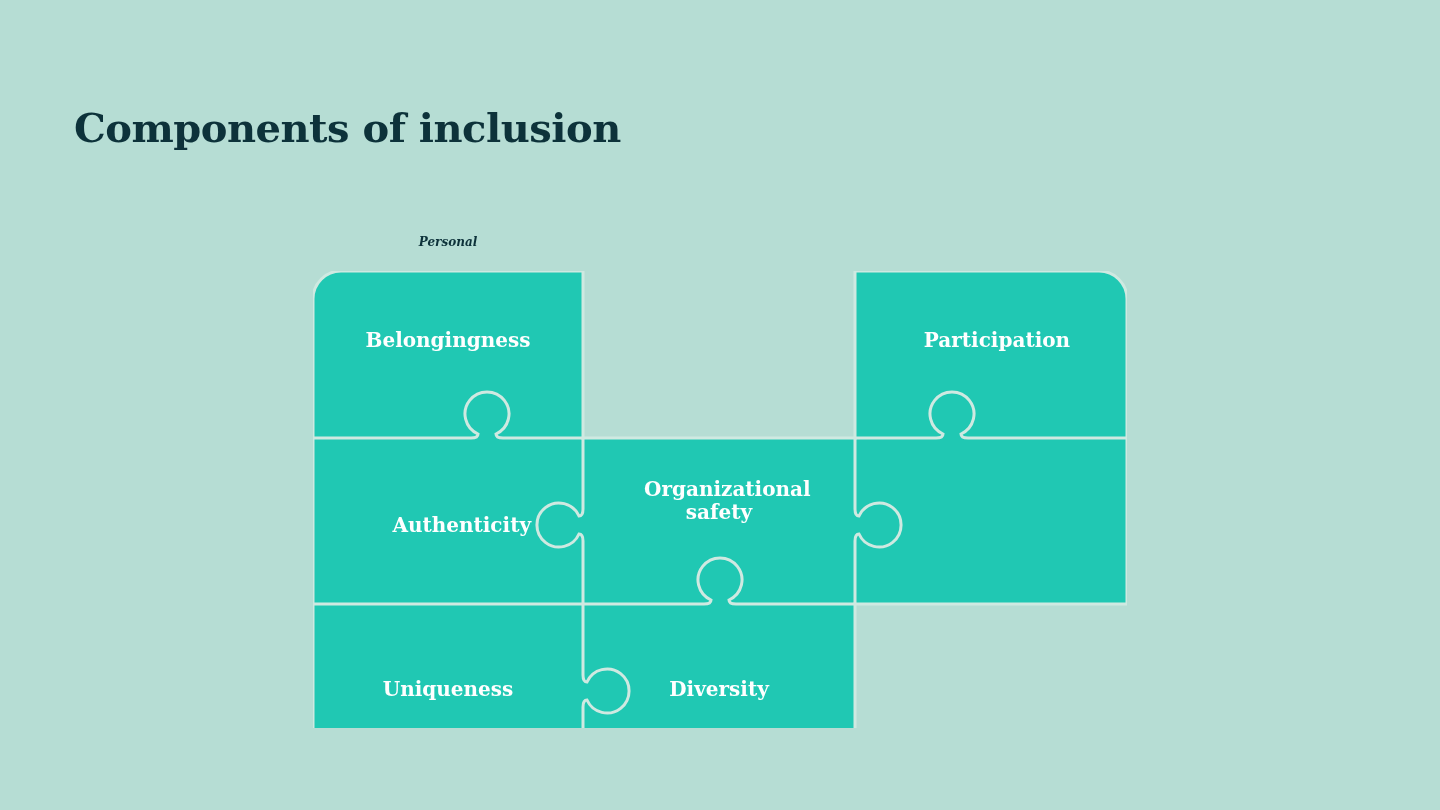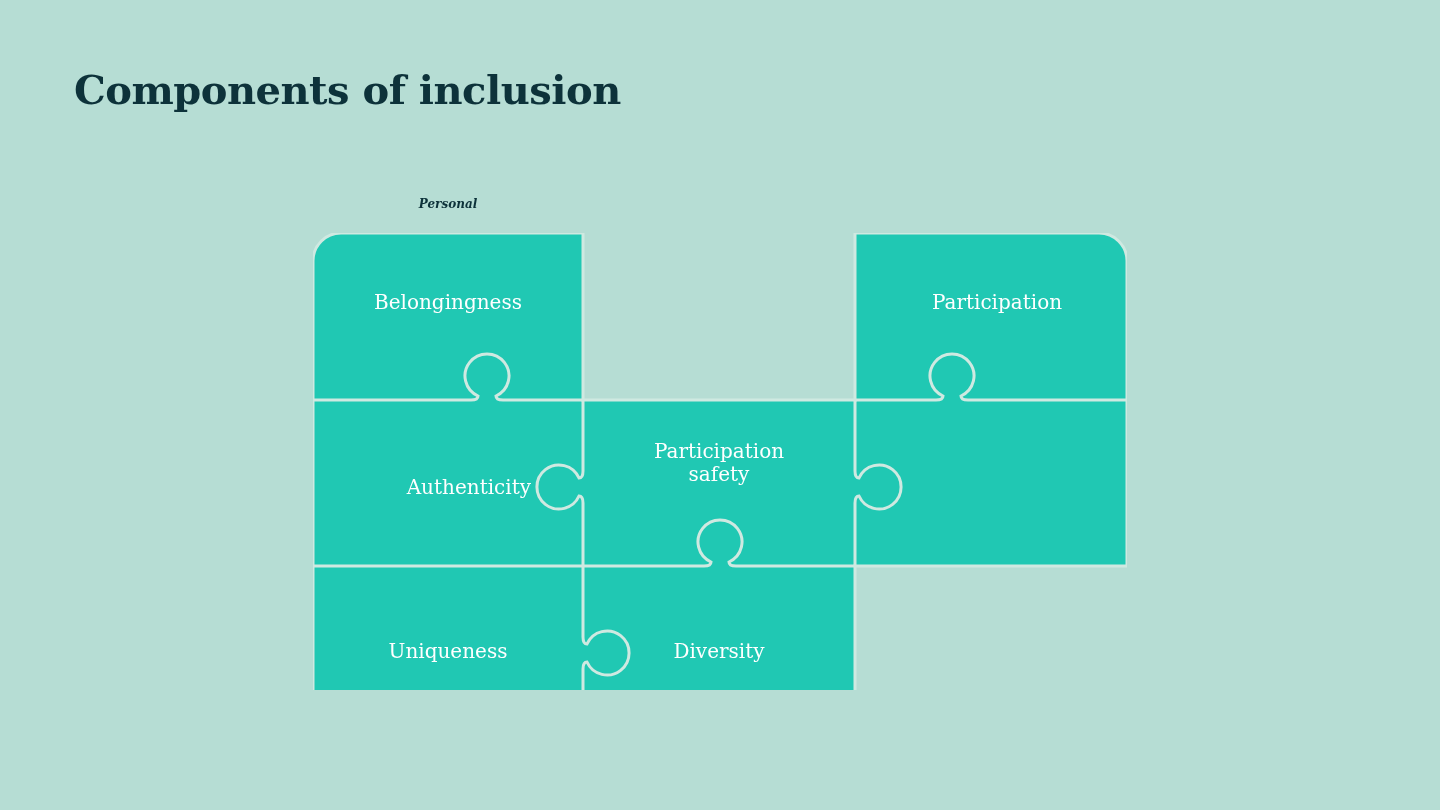--- a/index.html
+++ b/index.html
@@ -11,20 +11,21 @@
   }
   *{margin:0;padding:0;box-sizing:border-box;}
   html,body{width:100%;height:100%;}
   body{background:var(--bg);}
   .stage{
     position:relative;
     width:1440px;height:690px;
     background:var(--bg);
     overflow:hidden;
     font-family:"DejaVu Serif","Liberation Serif",serif;
+    margin-top:38px;
   }
   .slide-title{
     position:absolute;
     left:74px;top:66px;
     font-size:40px;
     font-weight:bold;
     letter-spacing:-0.5px;
     color:var(--heading);
     white-space:nowrap;
   }
@@ -44,21 +45,21 @@
     left:313px;top:233px;
     width:814px;height:499px;
   }
   .puzzle svg{display:block;width:100%;height:100%;}
   .piece{fill:var(--piece);}
   .outline,.seam{fill:none;stroke:var(--seam);stroke-width:3;}
   .piece-label{
     position:absolute;
     color:var(--piece-text);
     font-size:20px;
-    font-weight:normal;
+    font-weight:bold;
     text-align:center;
     line-height:24px;
   }
   .lbl-belongingness{left:313px;top:290px;width:270px;}
   .lbl-participation{left:861px;top:290px;width:272px;}
   .lbl-authenticity{left:305px;top:475px;width:226px;text-align:right;}
   .lbl-psychological{left:644px;top:440px;width:150px;line-height:23px;}
   .lbl-fairness{left:886px;top:475px;width:240px;}
   .lbl-uniqueness{left:313px;top:639px;width:270px;}
   .lbl-diversity{left:583px;top:639px;width:272px;}
@@ -89,17 +90,17 @@
       <path class="seam" d="M 542,167 H 623 Q 630,167 630,163 A 22,22 0 1 1 648,163 Q 648,167 655,167 H 814"></path>
       <path class="seam" d="M 0,333 H 391 Q 398,333 398,329 A 22,22 0 1 1 416,329 Q 416,333 423,333 H 542"></path>
       <path class="seam" d="M 270,167 V 238 Q 270,245 266,245 A 22,22 0 1 0 266,263 Q 270,263 270,270 V 404 Q 270,411 274,411 A 22,22 0 1 1 274,429 Q 270,429 270,436 V 499"></path>
       <path class="seam" d="M 542,167 V 238 Q 542,245 546,245 A 22,22 0 1 1 546,263 Q 542,263 542,270 V 333"></path>
     </svg>
   </div>
 
   <div class="piece-label lbl-belongingness">Belongingness</div>
   <div class="piece-label lbl-participation">Participation</div>
   <div class="piece-label lbl-authenticity">Authenticity</div>
-  <div class="piece-label lbl-psychological">Participation safety</div>
+  <div class="piece-label lbl-psychological">Organizational safety</div>
   <div class="piece-label lbl-uniqueness">Uniqueness</div>
   <div class="piece-label lbl-diversity">Diversity</div>
 
 </div>
 
 </body></html>

